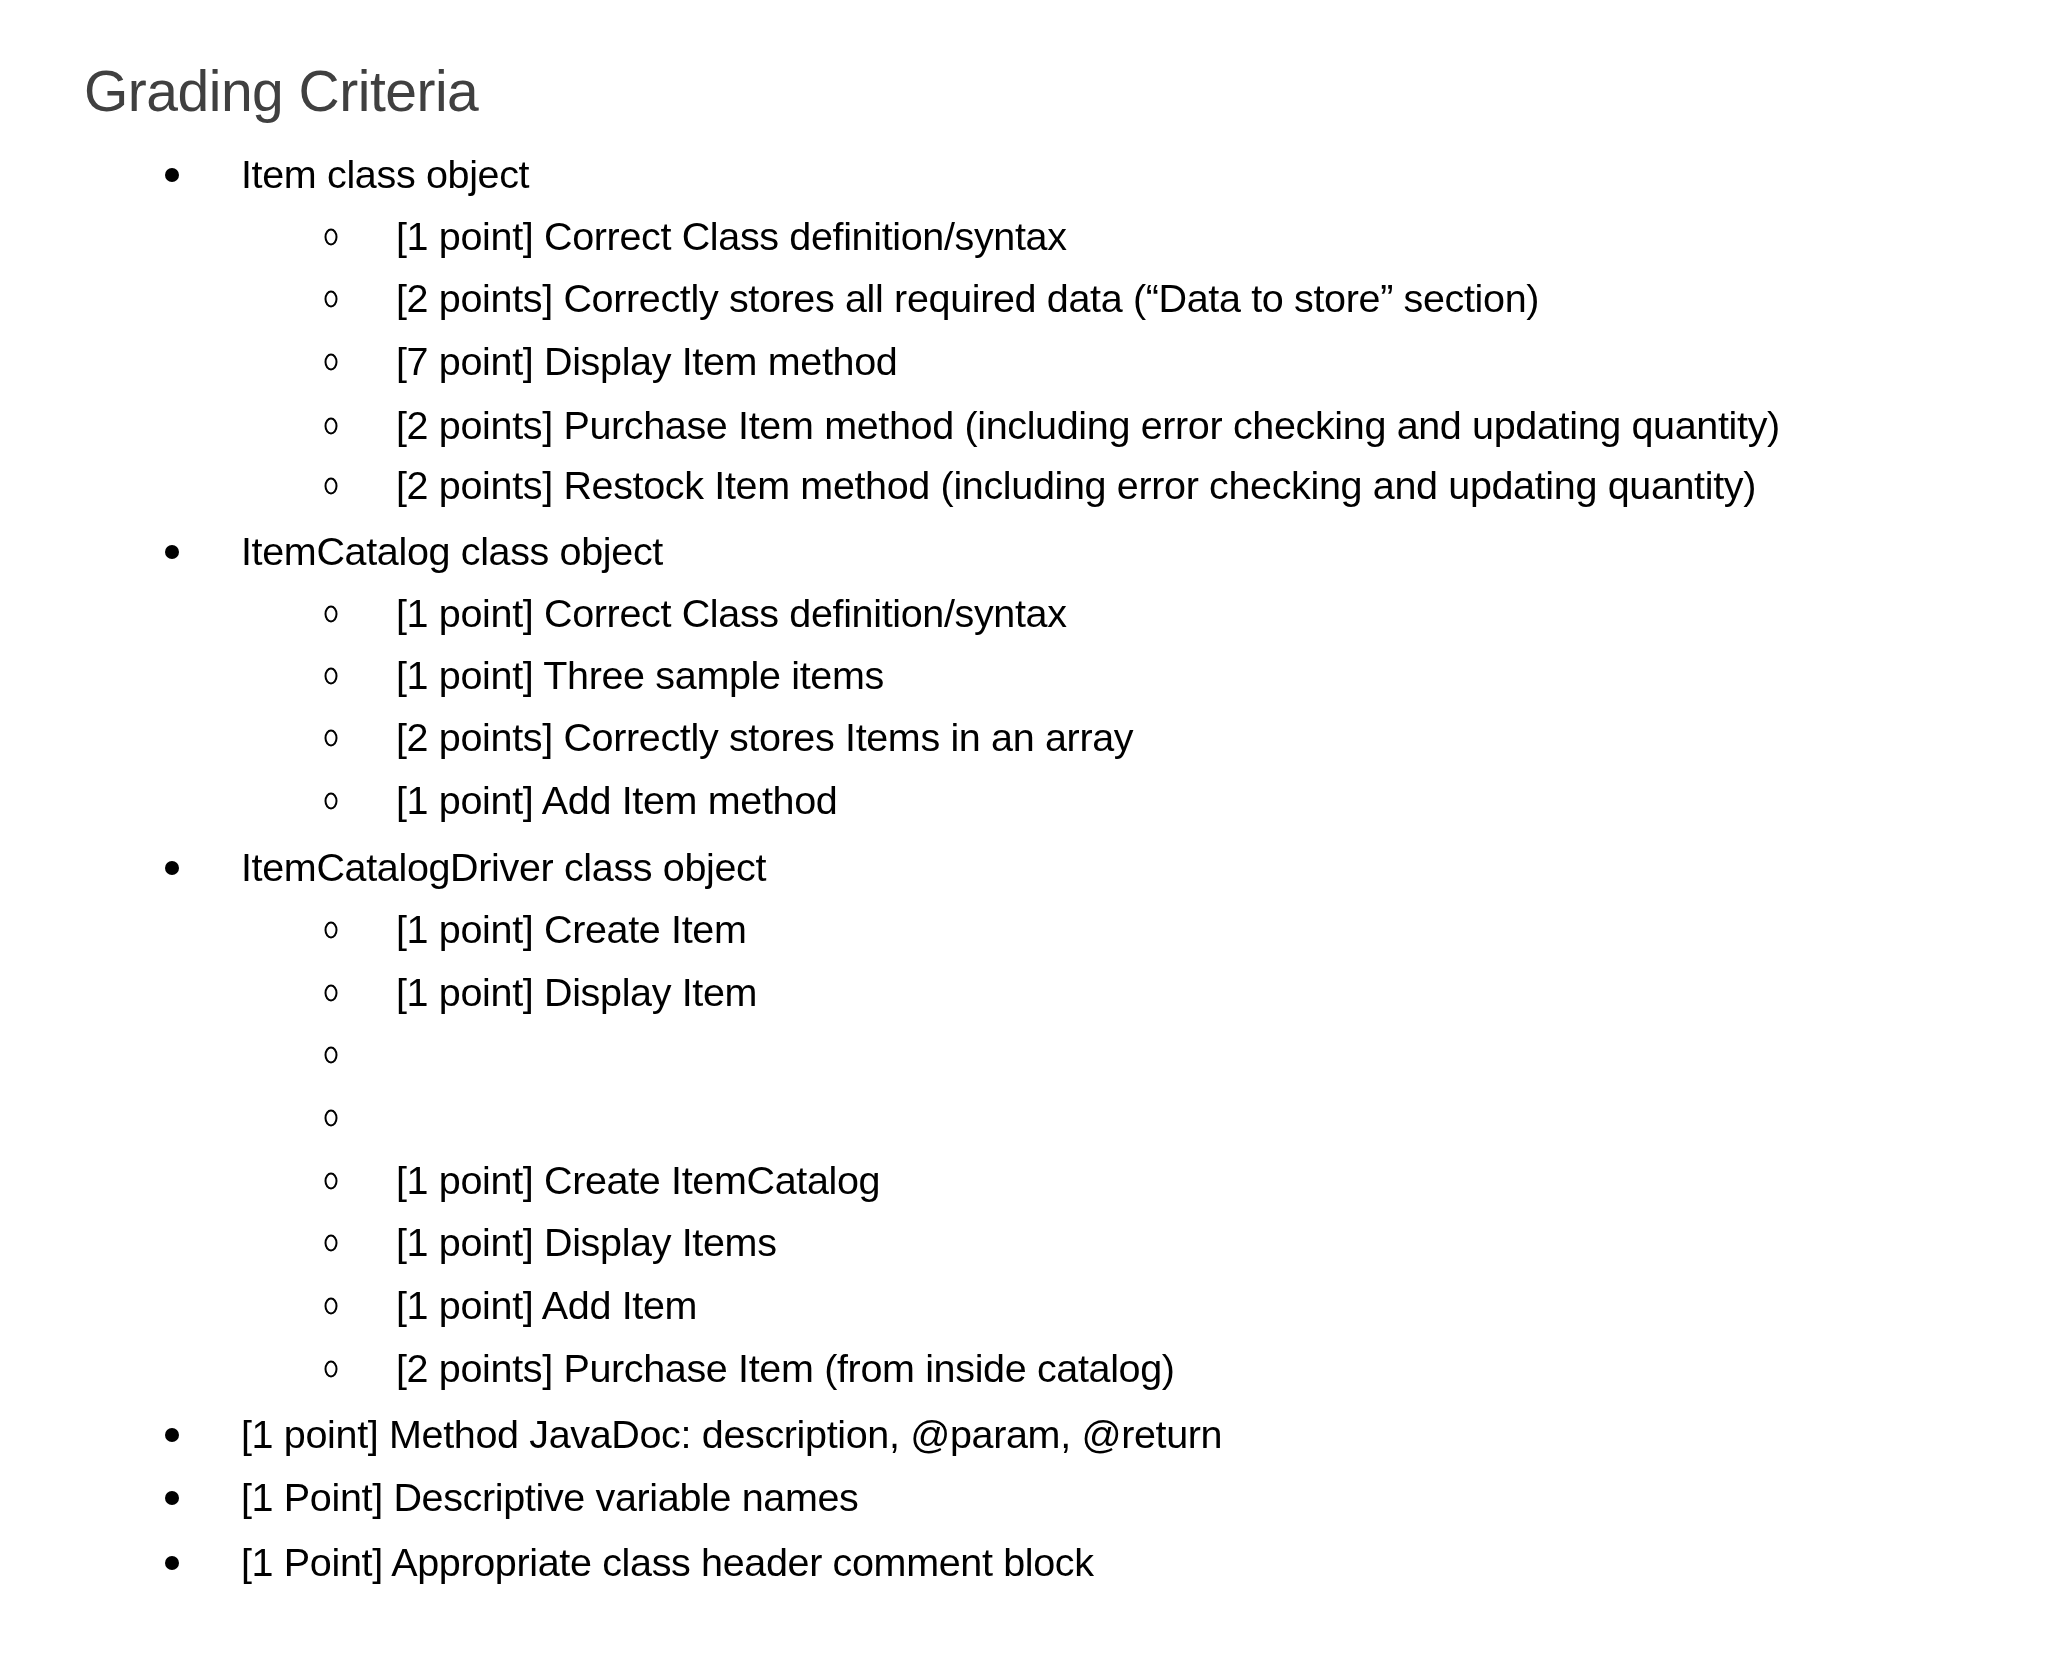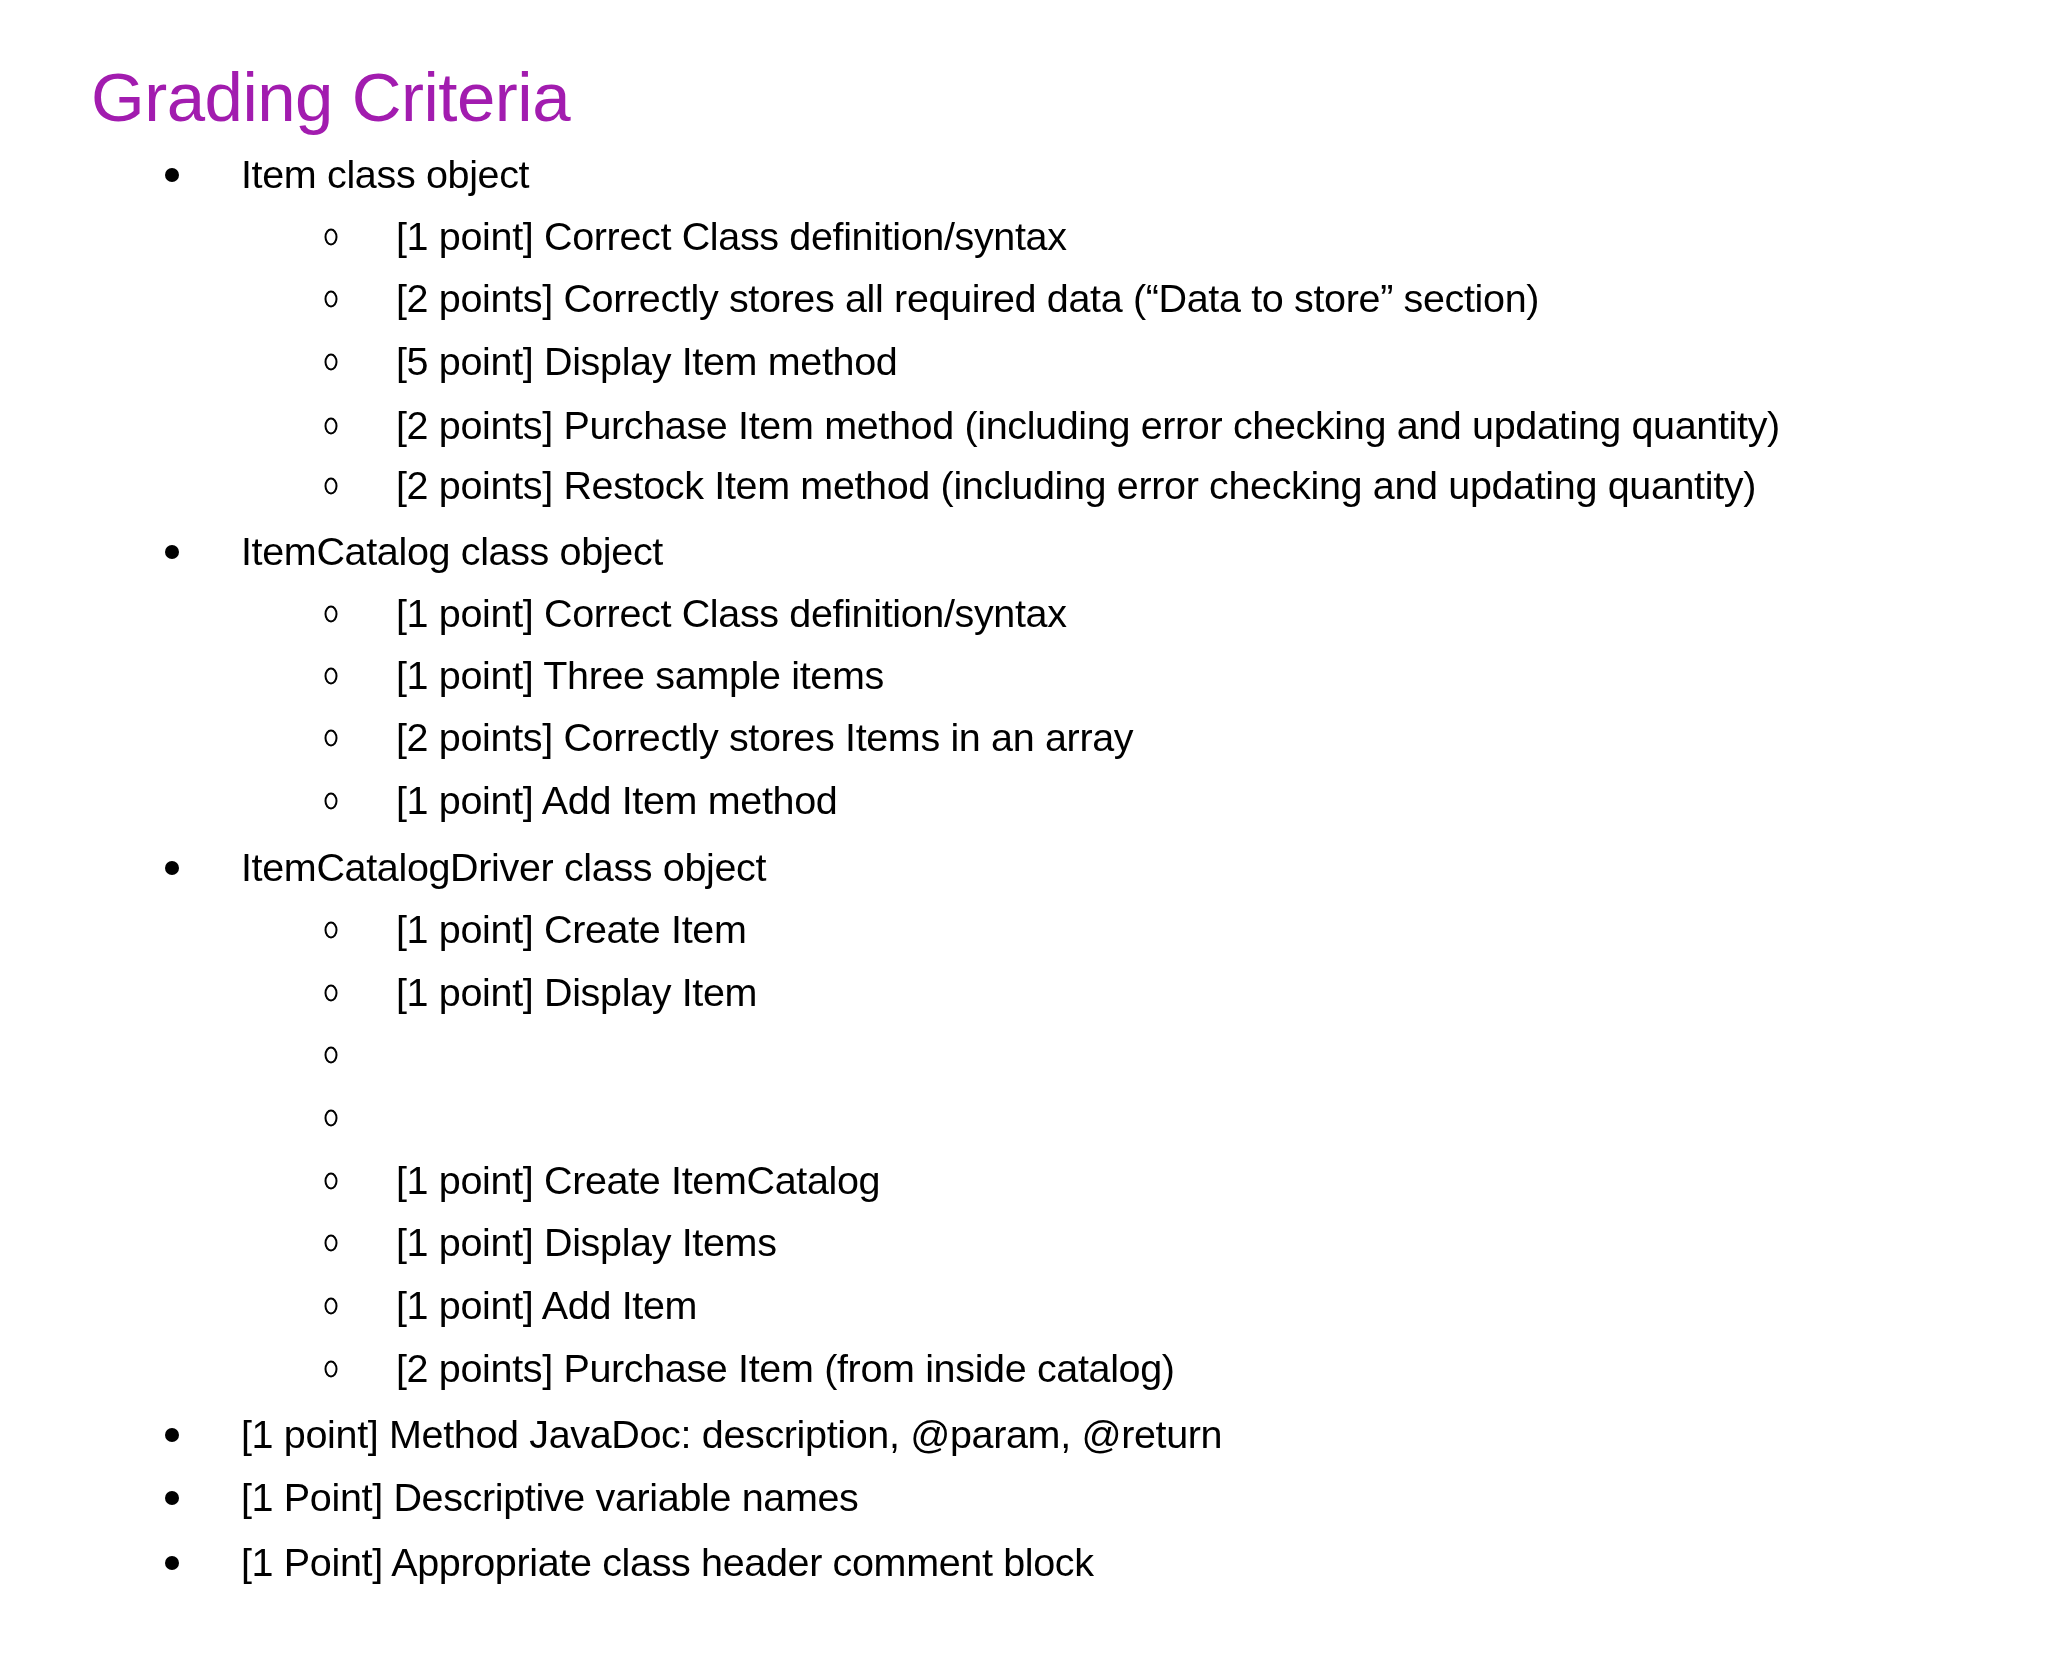--- a/index.html
+++ b/index.html
@@ -19,25 +19,25 @@
       position: absolute;
       left: 0;
       top: 0;
       width: 2046px;
       height: 1661px;
     }
     .title {
       position: absolute;
       left: 84px;
       top: 58px;
-      font-size: 69px;
+      font-size: 57px;
       line-height: 66px;
-      color: #a21caf;
+      color: #404040;
       font-weight: normal;
-      margin: 7px;
+      margin: 0;
       letter-spacing: -0.5px;
     }
     .row {
       position: absolute;
       left: 0;
       height: 56px;
       width: 2046px;
     }
     .row .marker {
       position: absolute;
@@ -86,21 +86,21 @@
   <div class="row l2" style="top:209px">
     <span class="marker"></span>
     <span class="text">[1 point] Correct Class definition/syntax</span>
   </div>
   <div class="row l2" style="top:271px">
     <span class="marker"></span>
     <span class="text">[2 points] Correctly stores all required data (“Data to store” section)</span>
   </div>
   <div class="row l2" style="top:334px">
     <span class="marker"></span>
-    <span class="text">[5 point] Display Item method</span>
+    <span class="text">[7 point] Display Item method</span>
   </div>
   <div class="row l2" style="top:398px">
     <span class="marker"></span>
     <span class="text">[2 points] Purchase Item method (including error checking and updating quantity)</span>
   </div>
   <div class="row l2" style="top:458px">
     <span class="marker"></span>
     <span class="text">[2 points] Restock Item method (including error checking and updating quantity)</span>
   </div>
 

